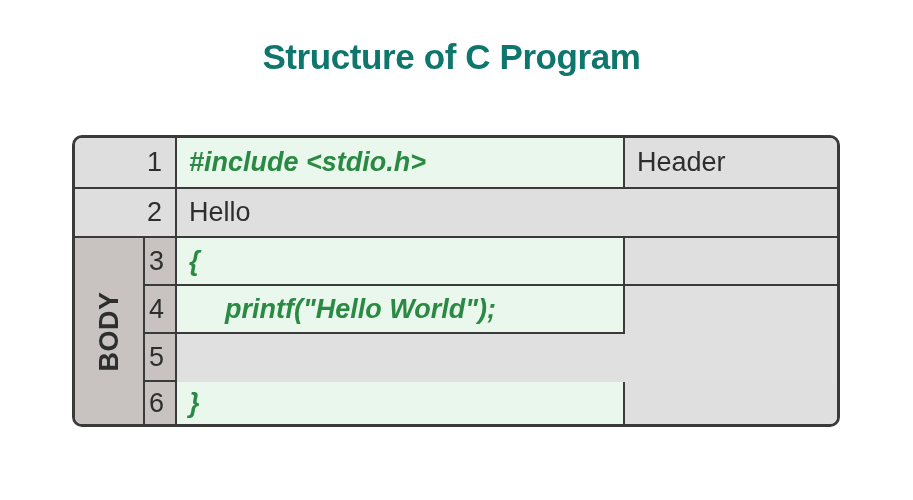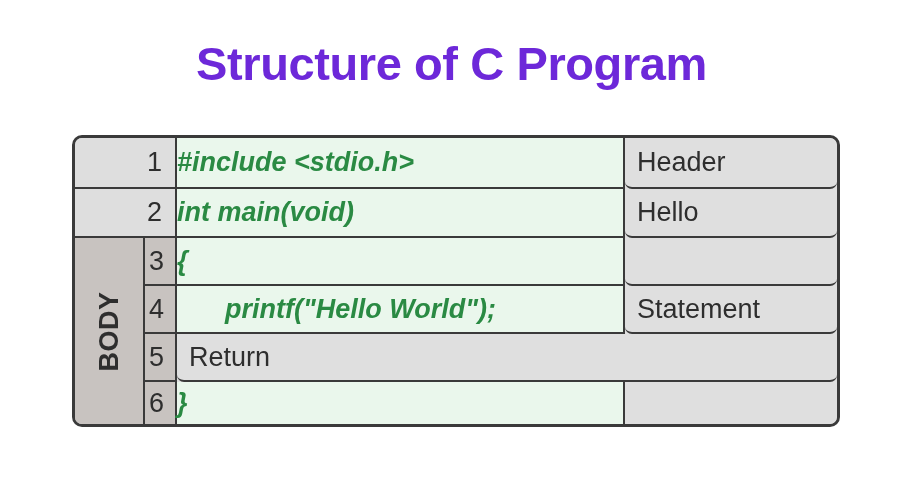--- a/index.html
+++ b/index.html
@@ -15,23 +15,23 @@
     position: relative;
   }
 
   
   #page-title {
     position: absolute;
     left: 0;
     top: 38px;
     width: 903px;
     text-align: center;
-    font-size: 47px;
+    font-size: 35px;
     font-weight: bold;
-    color: #6d28d9;
+    color: #0f766e;
     letter-spacing: -0.4px;
     line-height: 1.1;
   }
 
   
   #code-table {
     position: absolute;
     left: 72px;
     top: 135px;
     width: 768px;
@@ -88,33 +88,33 @@
     margin-left: 68px;
   }
 
   .cell.code {
     width: 448px;
     background: #eaf7ec;
     font-size: 27px;
     font-style: italic;
     font-weight: bold;
     color: #2a8a43;
+    padding-left: 12px;
     border-right: 2px solid #3a3a3a;
     white-space: nowrap;
   }
   .cell.code.indent { padding-left: 48px; }
 
   .cell.label {
     flex: 1 1 auto;
     background: #dfdfdf;
     font-size: 27px;
     color: #2e2e2e;
     padding-left: 12px;
     white-space: nowrap;
-    border-radius: 7px;
   }
 
   
   #body-band {
     position: absolute;
     left: 0;
     top: 100px;
     width: 68px;
     height: 186px;
     background: #c8c3c0;
@@ -145,39 +145,36 @@
   </div>
 
   <div class="row r1">
     <div class="cell lineno-wide">1</div>
     <div class="cell code">#include &lt;stdio.h&gt;</div>
     <div class="cell label">Header</div>
   </div>
 
   <div class="row r2">
     <div class="cell lineno-wide">2</div>
-    <div class="cell code">int main(void)</div>
     <div class="cell label">Hello</div>
   </div>
 
   <div class="row r3">
     <div class="cell lineno">3</div>
     <div class="cell code">{</div>
     <div class="cell label"></div>
   </div>
 
   <div class="row r4">
     <div class="cell lineno">4</div>
     <div class="cell code indent">printf("Hello World");</div>
-    <div class="cell label">Statement</div>
   </div>
 
   <div class="row r5">
     <div class="cell lineno">5</div>
-    <div class="cell label">Return</div>
   </div>
 
   <div class="row r6">
     <div class="cell lineno">6</div>
     <div class="cell code">}</div>
     <div class="cell label"></div>
   </div>
 
 </div>
 

